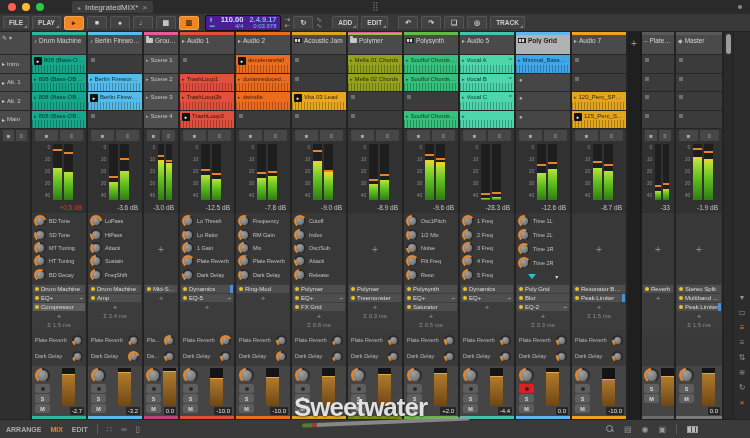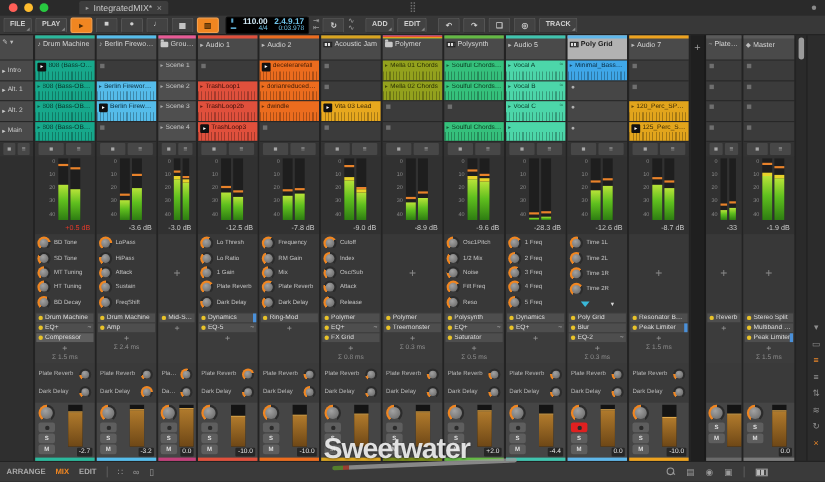--- a/index.html
+++ b/index.html
@@ -19,21 +19,21 @@
 
   
   .toolbar{height:18px;background:#383838;border-bottom:1px solid #222;display:flex;align-items:center;
     padding:0 3px;gap:3px;flex:0 0 18px;}
   .tbtn{height:14px;background:#424242;border:1px solid #555;border-bottom-color:#333;border-radius:2px;
     color:#cfcfcf;font-size:6.5px;font-weight:bold;display:flex;align-items:center;justify-content:center;
     padding:0 5px;position:relative;}
   .tbtn.corner:after{content:"";position:absolute;right:1px;bottom:1px;border-left:3px solid transparent;border-bottom:3px solid #8a8a8a;}
   .tbtn.active{background:#f08621;border-color:#f5a04d;color:#4a2a05;}
   .tbtn.icon{width:20px;padding:0;font-size:7px;}
-  .disp{height:16px;background:#000000;border:1px solid #111;border-radius:2px;display:flex;align-items:center;
+  .disp{height:16px;background:#4c1d95;border:1px solid #111;border-radius:2px;display:flex;align-items:center;
     padding:0 4px;gap:6px;margin-left:3px;}
   .disp .dicons{display:flex;flex-direction:column;gap:1px;color:#5aa7cc;font-size:5px;line-height:5px;}
   .dg{display:flex;flex-direction:column;align-items:flex-end;line-height:7px;}
   .dg .big{color:#cfe6f2;font-size:7.5px;font-weight:bold;}
   .dg .small{color:#6fc3e8;font-size:6px;}
   .tico{color:#9a9a9a;font-size:7px;display:flex;flex-direction:column;line-height:6px;align-items:center;}
   .sep{width:4px;}
 
   
   .main{flex:1;display:flex;background:#262626;overflow:hidden;}

